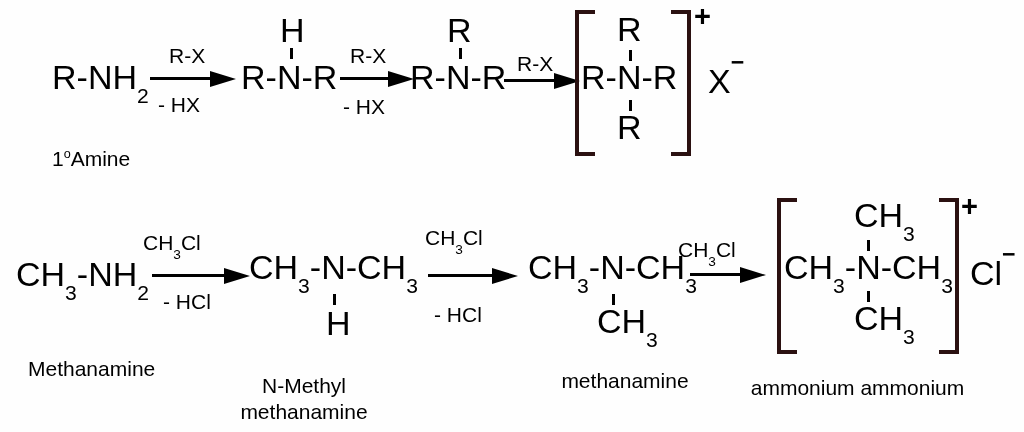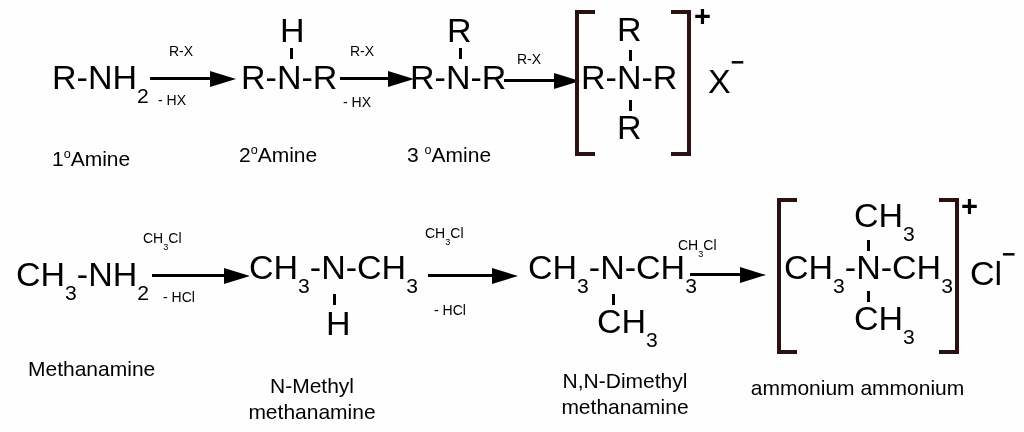--- a/index.html
+++ b/index.html
@@ -8,21 +8,21 @@
     --bracket:#2b1111;
   }
   html,body{margin:0;padding:0;background:var(--background);}
   .canvas{
     position:relative;width:1024px;height:432px;background:var(--background);
     font-family:"Liberation Sans","DejaVu Sans",sans-serif;color:var(--text);
     overflow:hidden;
   }
   .formula{position:absolute;font-size:34px;line-height:1.05;white-space:nowrap;}
   .formula sub{font-size:0.62em;line-height:0;position:relative;top:0.28em;}
-  .rlabel{position:absolute;font-size:14px;line-height:1.1;white-space:nowrap;}
+  .rlabel{position:absolute;font-size:21px;line-height:1.1;white-space:nowrap;}
   .rlabel sub{font-size:0.65em;line-height:0;position:relative;top:0.3em;}
   .nlabel{position:absolute;font-size:21px;line-height:1.25;white-space:nowrap;}
   .nlabel sup{font-size:0.6em;line-height:0;}
   .nlabel2{position:absolute;font-size:21px;line-height:26px;text-align:center;}
   .arrow{position:absolute;height:18px;}
   .arrow .shaft{position:absolute;left:0;right:16px;top:7px;height:3px;background:var(--text);}
   .arrow .head{position:absolute;right:0;top:1px;width:0;height:0;
     border-left:26px solid var(--text);border-top:8px solid transparent;border-bottom:8px solid transparent;}
   .bond{position:absolute;width:3px;height:11px;background:var(--text);}
   .bracket-l{position:absolute;width:16px;border-left:4px solid var(--bracket);
@@ -72,22 +72,20 @@
   <div class="formula" style="left:617px;top:12px"><span>R</span></div>
   <div class="bond" style="left:629px;top:50px"></div>
   <div class="formula" style="left:581px;top:60px"><span>R-N-R</span></div>
   <div class="bond" style="left:629px;top:100px"></div>
   <div class="formula" style="left:617px;top:110px"><span>R</span></div>
   <div class="bracket-r" style="left:671px;top:10px;height:138px"></div>
   <div class="charge" style="left:694px;top:2px">+</div>
   <div class="anion" style="left:708px;top:64px"><span>X</span><sup>−</sup></div>
 
   <div class="nlabel" style="left:52px;top:146px"><span>1</span><sup>o</sup><span>Amine</span></div>
-  <div class="nlabel" style="left:239px;top:142px"><span>2</span><sup>o</sup><span>Amine</span></div>
-  <div class="nlabel" style="left:407px;top:142px"><span>3 </span><sup>o</sup><span>Amine</span></div>
 
   <div class="formula" style="left:16px;top:257px"><span>CH</span><sub>3</sub><span>-NH</span><sub>2</sub></div>
 
   <div class="rlabel" style="left:143px;top:231px"><span>CH</span><sub>3</sub><span>Cl</span></div>
   <div class="arrow" style="left:152px;top:267px;width:98px">
       <div class="shaft"></div>
       <div class="head"></div>
     </div>
   <div class="rlabel" style="left:163px;top:290px">- HCl</div>
 
@@ -116,25 +114,24 @@
   <div class="formula" style="left:854px;top:198px"><span>CH</span><sub>3</sub></div>
   <div class="bond" style="left:867px;top:240px"></div>
   <div class="formula" style="left:784px;top:250px"><span>CH</span><sub>3</sub><span>-N-CH</span><sub>3</sub></div>
   <div class="bond" style="left:867px;top:291px"></div>
   <div class="formula" style="left:854px;top:301px"><span>CH</span><sub>3</sub></div>
   <div class="bracket-r" style="left:939px;top:198px;height:148px"></div>
   <div class="charge" style="left:961px;top:192px">+</div>
   <div class="anion" style="left:970px;top:256px"><span>Cl</span><sup>−</sup></div>
 
   <div class="nlabel" style="left:28px;top:356px">Methanamine</div>
-  <div class="nlabel2" style="left:227px;top:373px;width:170px">
+  <div class="nlabel2" style="left:219px;top:373px;width:170px">
       <div>N-Methyl</div>
       <div>methanamine</div>
     </div>
   <div class="nlabel2" style="left:540px;top:368px;width:170px">
-      <div>N,N-Dimethyl</div>
       <div>methanamine</div>
     </div>
   <div class="nlabel2" style="left:735px;top:375px;width:245px">
       <div>ammonium ammonium</div>
     </div>
 
 </div>
 
 </body></html>

